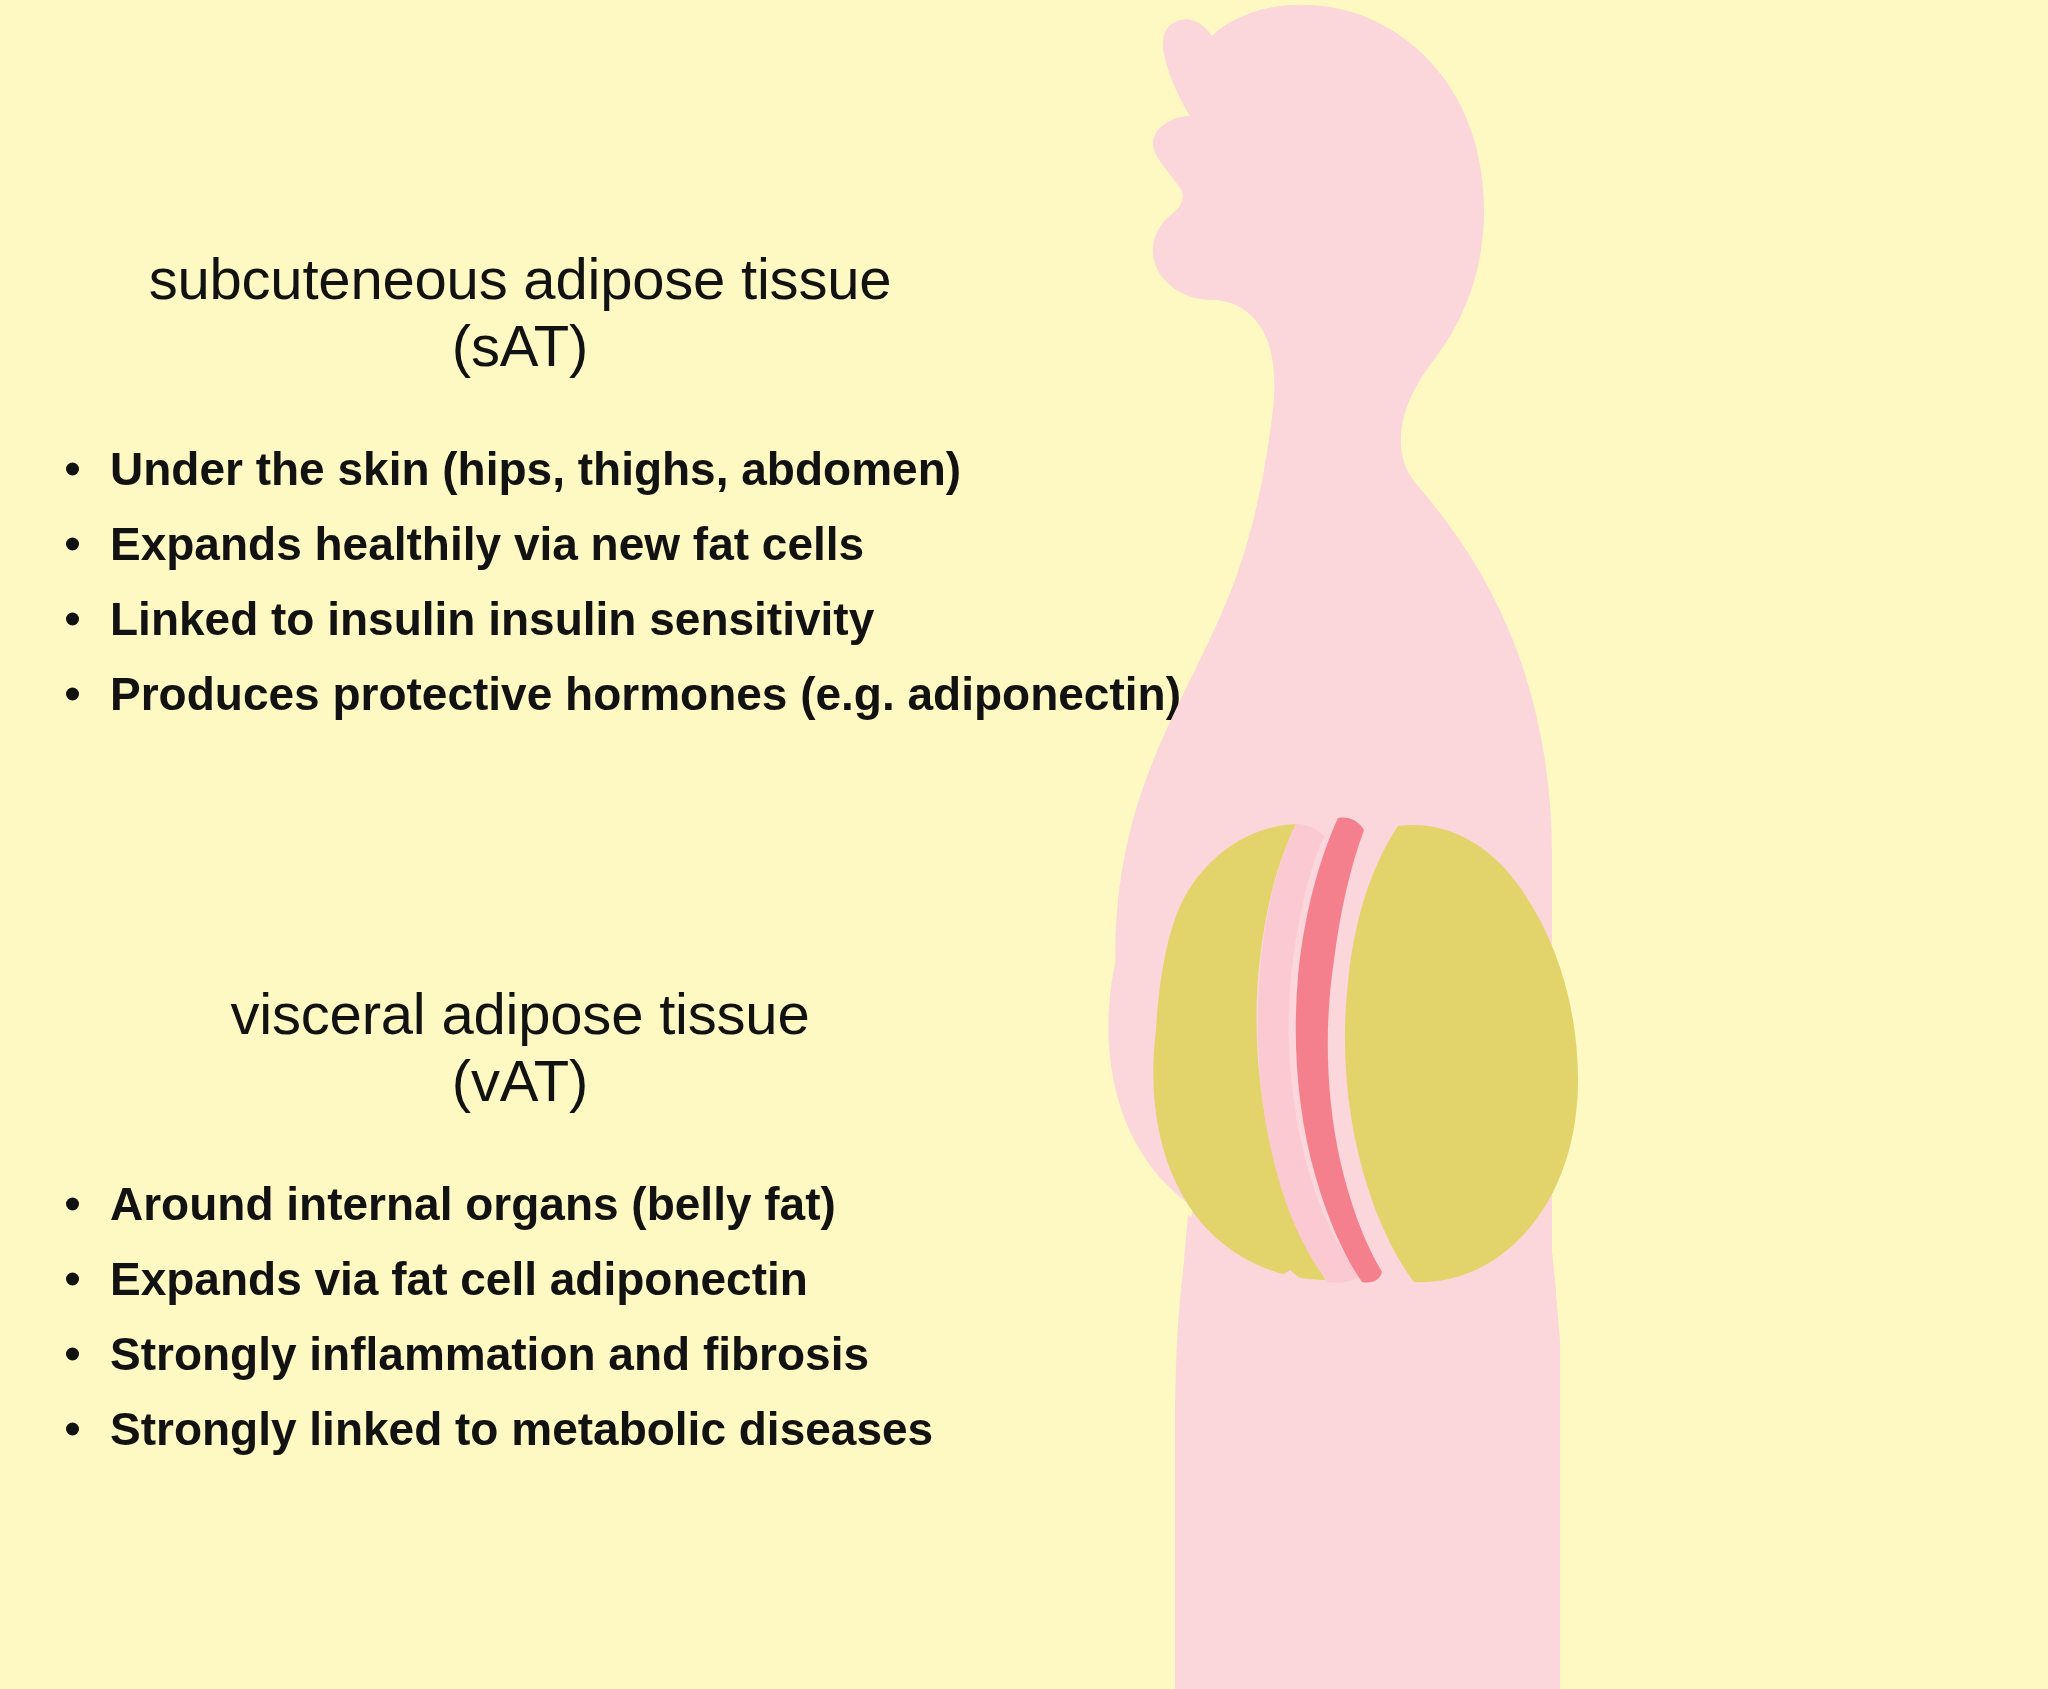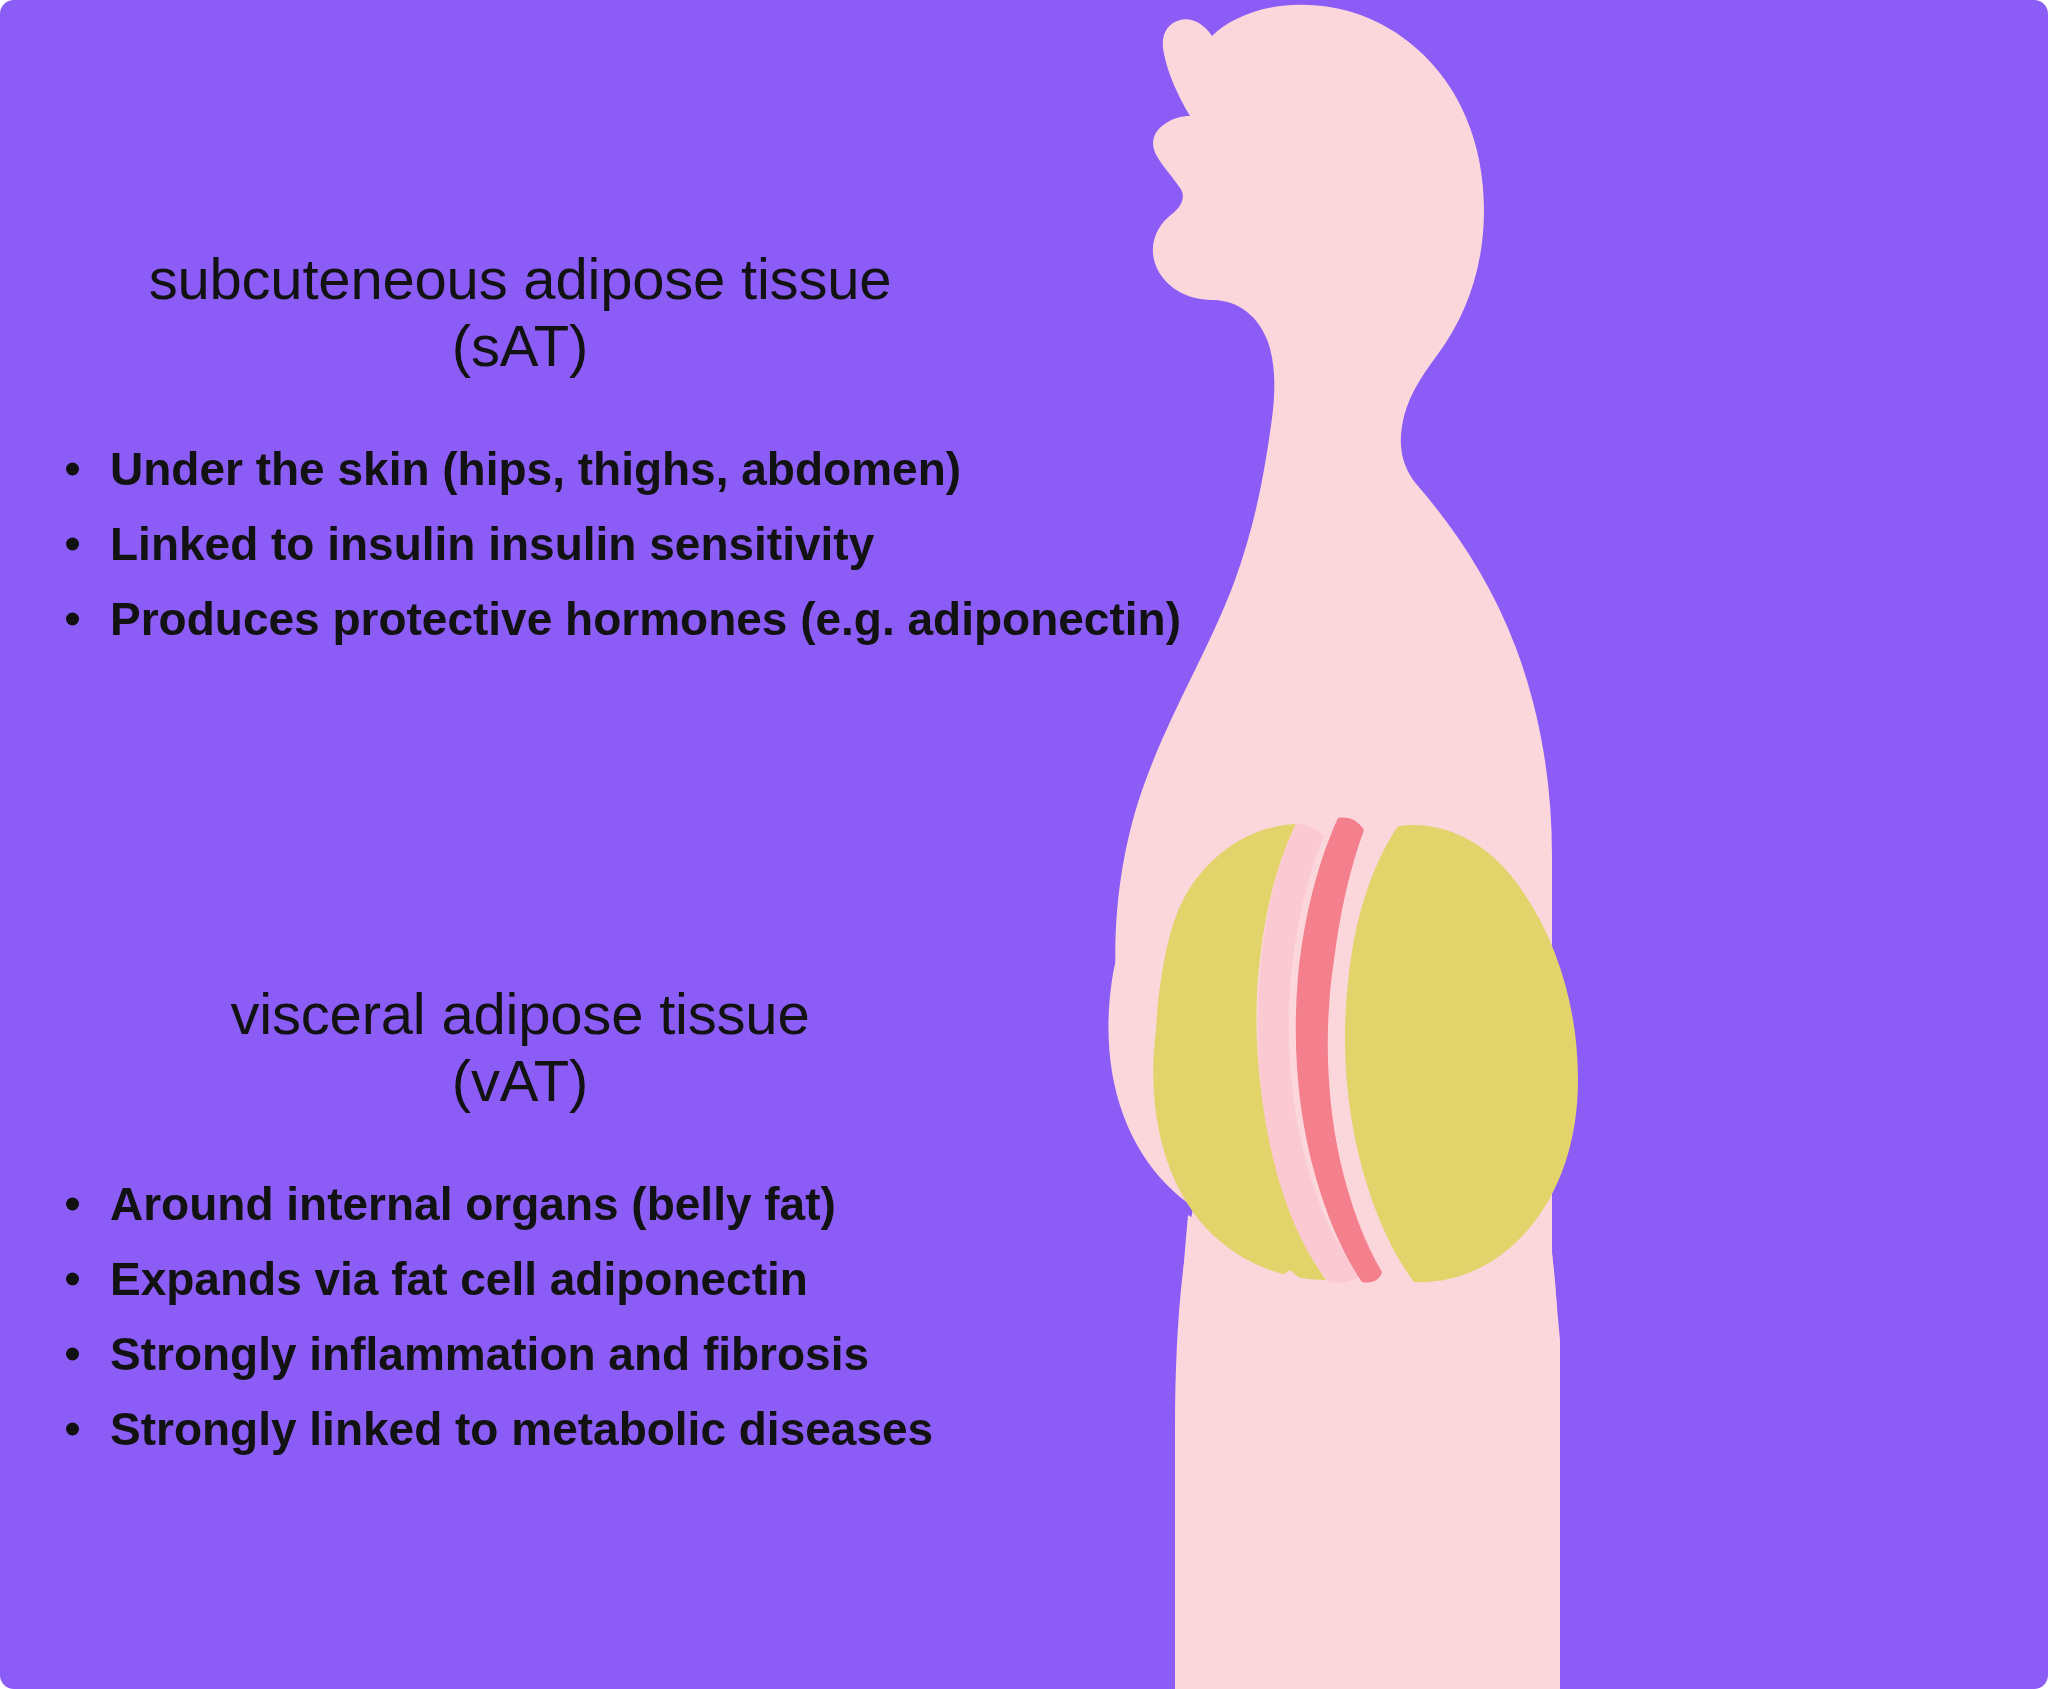--- a/index.html
+++ b/index.html
@@ -14,22 +14,21 @@
     font-family: "Liberation Sans", sans-serif;
     color: #111111;
     overflow: hidden;
     position: relative;
   }
 
   #canvas {
     position: relative;
     width: 2048px;
     height: 1689px;
-    background: #8b5cf6;
-    border-radius: 14px;
+    background: #fef9c3;
   }
 
   
   .text-column {
     position: absolute;
     left: 0;
     top: 0;
     width: 1060px;
     height: 1689px;
   }
@@ -124,20 +123,24 @@
 
     <div class="section section-sat">
       <div class="heading">
         <span>subcuteneous adipose tissue</span>
         <span class="line2">(sAT)</span>
       </div>
       <ul class="bullets">
         <li>
           <span class="dot"></span>
           <span>Under the skin (hips, thighs, abdomen)</span>
+        </li>
+        <li>
+          <span class="dot"></span>
+          <span>Expands healthily via new fat cells</span>
         </li>
         <li>
           <span class="dot"></span>
           <span>Linked to insulin insulin sensitivity</span>
         </li>
         <li>
           <span class="dot"></span>
           <span>Produces protective hormones (e.g. adiponectin)</span>
         </li>
       </ul>

